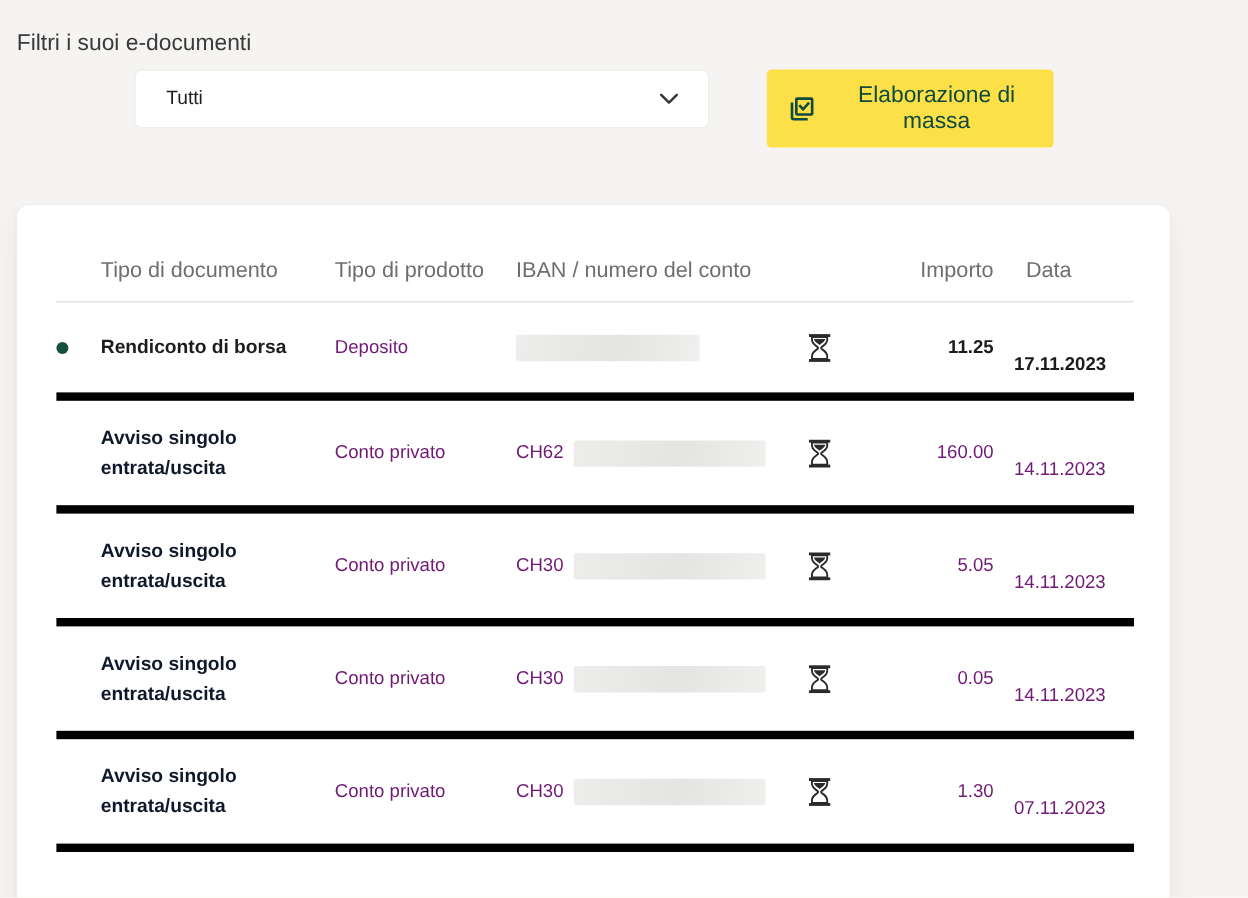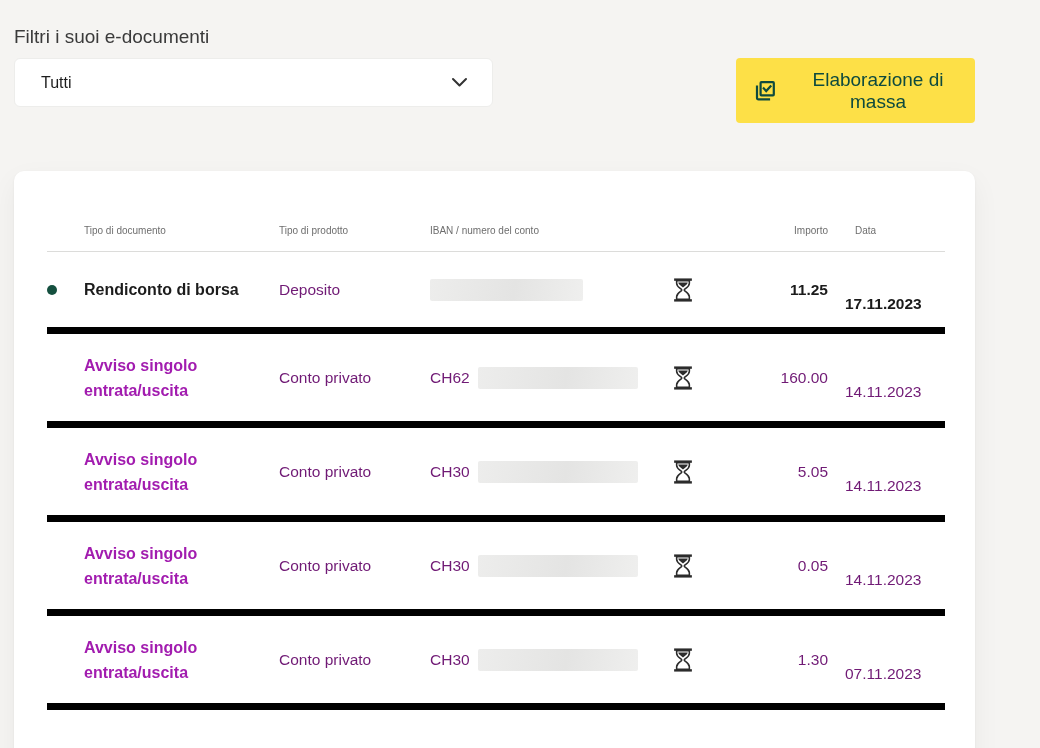--- a/index.html
+++ b/index.html
@@ -19,21 +19,21 @@
     letter-spacing:-0.3px;
   }
   .filter-label {
     margin-top:26px;
     font-size:19px;
     color:#3a3a3a;
   }
   .controls {
     margin-top:10px;
     display:flex;
-    justify-content:space-between;
+    justify-content:center;
     align-items:flex-start;
     gap:48px;
   }
   .select {
     width:479px; height:49px;
     background:#ffffff;
     border:1px solid #ededeb;
     border-radius:6px;
     display:flex; align-items:center; justify-content:space-between;
     padding:0 24px 0 26px;
@@ -62,42 +62,42 @@
   }
   .grid {
     display:grid;
     grid-template-columns:37px 195px 151px 235px 36px 127px 117px;
   }
   .thead {
     height:81px;
     align-items:end;
     padding-bottom:15px;
     border-bottom:1px solid #dcdcda;
-    font-size:10px;
+    font-size:18px;
     color:#6e6e6e;
   }
   .thead .h-amt { text-align:right; }
   .thead .h-date { padding-left:27px; }
 
   .row {
     min-height:94px;
     align-items:center;
     border-bottom:7px solid #000000;
     cursor:pointer;
   }
   .row.r0 { min-height:82px; }
 
   .c-dot { display:flex; align-items:center; }
   .dot {
     width:10px; height:10px; border-radius:50%;
     background:#15503f;
     display:inline-block;
   }
   .c-doc {
-    font-size:16px; font-weight:600; color:#a21caf;
+    font-size:16px; font-weight:600; color:#0f172a;
     line-height:25px; padding-right:24px;
   }
   .unread .c-doc { font-weight:700; color:#1c1c1c; }
   .c-prod, .iban-prefix, .c-amt, .c-date {
     font-size:15.5px; color:#701a75;
   }
   .c-iban { display:flex; align-items:center; gap:8px; }
   .redact {
     height:22px; width:160px;
     border-radius:2px;

